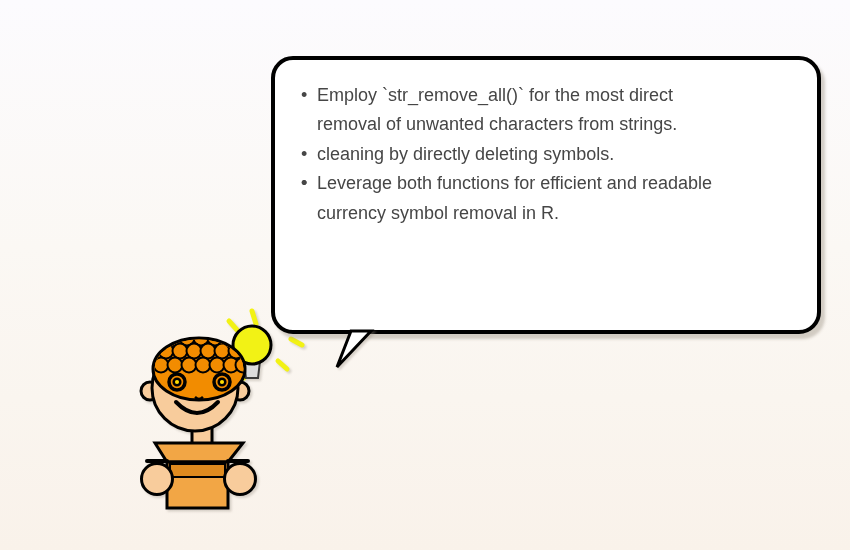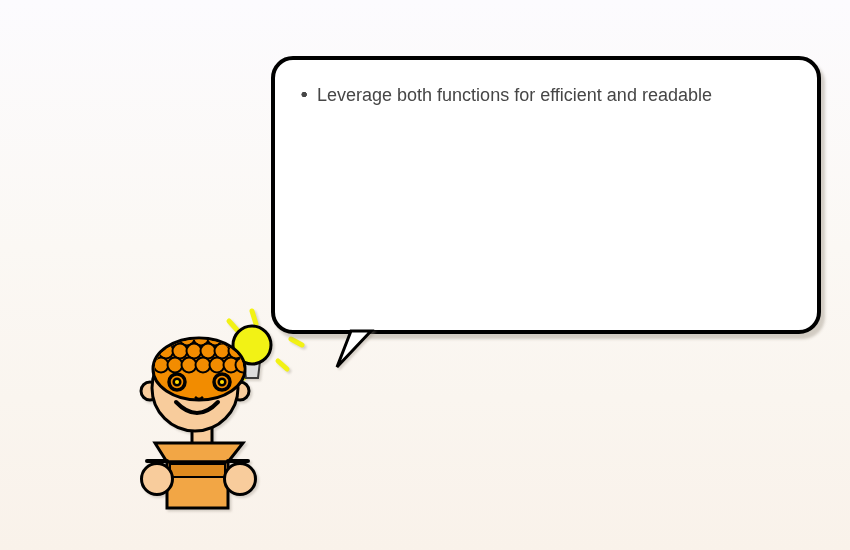--- a/index.html
+++ b/index.html
@@ -109,30 +109,34 @@
     <line x1="228" y1="461" x2="248" y2="461" stroke="#000" stroke-width="4" stroke-linecap="round"></line>
 
     <circle cx="157" cy="479" r="15.5" fill="#F8CC9C" stroke="#000" stroke-width="3"></circle>
     <circle cx="240" cy="479" r="15.5" fill="#F8CC9C" stroke="#000" stroke-width="3"></circle>
   </svg>
 
   <div class="bubble">
     <ul>
       <li>
         <span class="dot">•</span>
+        <span class="bline">Employ `str_remove_all()` for the most direct</span>
+        <span class="bline">removal of unwanted characters from strings.</span>
       </li>
       <li>
         <span class="dot">•</span>
+        <span class="bline">cleaning by directly deleting symbols.</span>
       </li>
       <li>
         <span class="dot">•</span>
       </li>
       <li>
         <span class="dot">•</span>
         <span class="bline">Leverage both functions for efficient and readable</span>
+        <span class="bline">currency symbol removal in R.</span>
       </li>
     </ul>
   </div>
 
   <svg class="tail-svg" viewBox="325 322 62 52">
     <polygon points="351,331 371,331 337,367" fill="#FFFFFF" stroke="#000" stroke-width="3" stroke-linejoin="miter"></polygon>
   </svg>
 
 </div>
 

